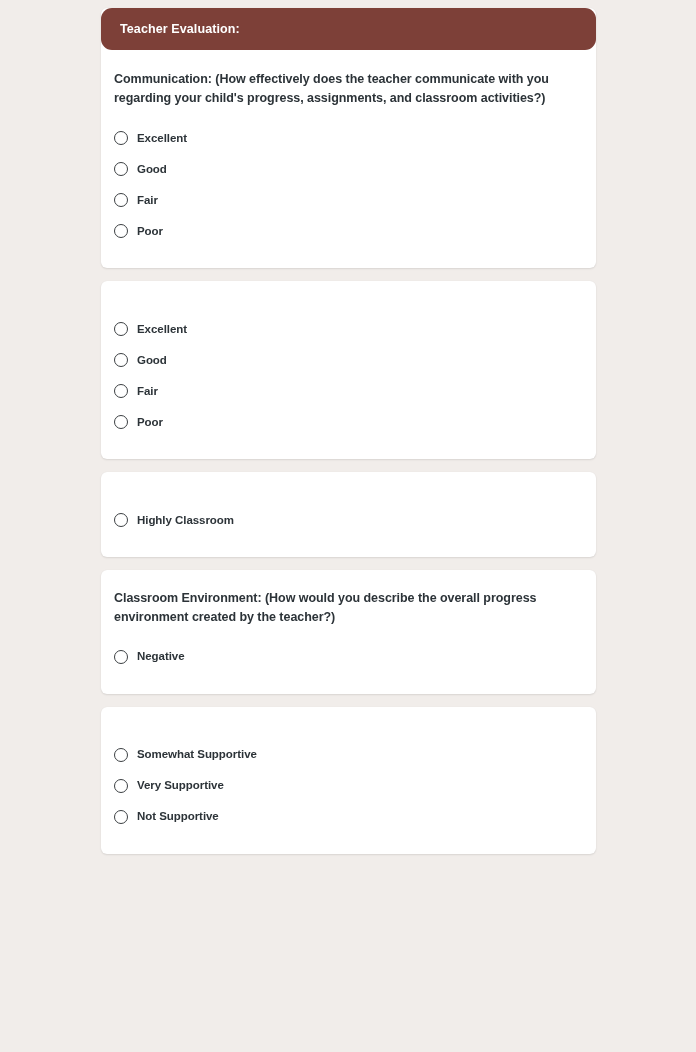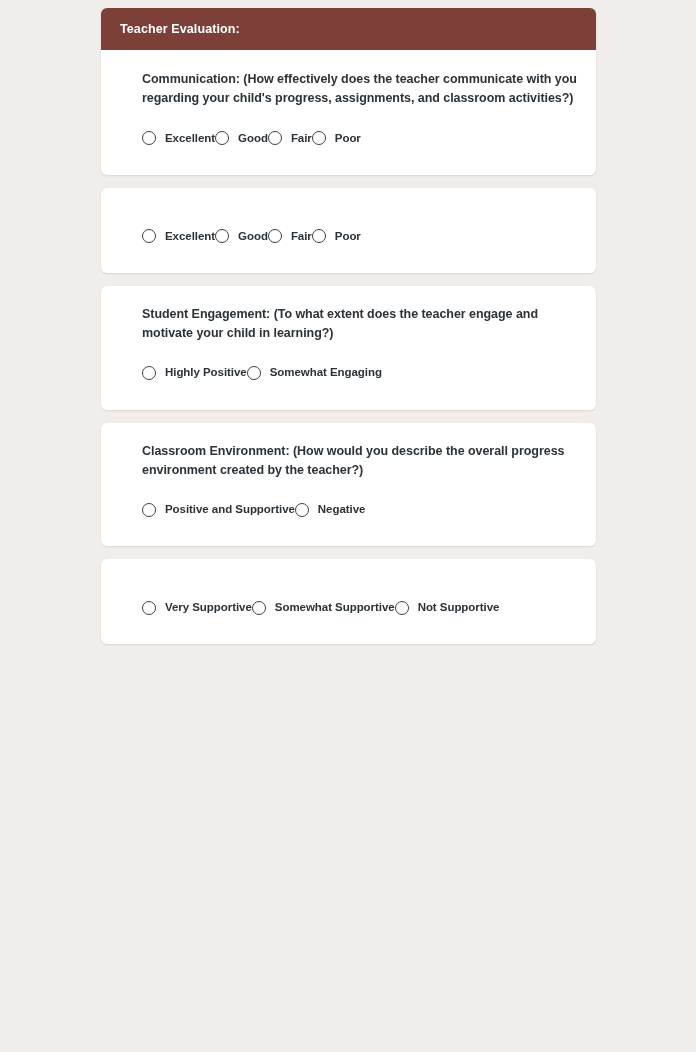--- a/index.html
+++ b/index.html
@@ -32,44 +32,44 @@
     width: 495px;
   }
 
   .card-header {
     background: #7d4038;
     color: #ffffff;
     font-size: 12.5px;
     font-weight: bold;
     letter-spacing: 0.1px;
     padding: 14px 19px 14px 19px;
+    border-radius: 11px;
   }
 
   .card-body {
     padding: 19px 19px 21px 13px;
-    margin-left: 28px;
   }
 
   .card.has-header .card-body {
     padding-top: 20px;
   }
 
   .question {
     font-size: 12.5px;
     font-weight: bold;
     color: #2c3338;
     line-height: 1.55;
     letter-spacing: -0.05px;
     max-width: 455px;
   }
 
   .options {
     margin-top: 14px;
     display: flex;
-    flex-direction: row;
+    flex-direction: column;
   }
 
   .option {
     display: flex;
     align-items: center;
     gap: 9px;
     height: 31px;
     cursor: pointer;
   }
 
@@ -139,60 +139,51 @@
         <label class="option">
           <span class="radio"></span>
           <span class="option-label">Poor</span>
         </label>
       </div>
     </div>
   </div>
 
   <div class="card">
     <div class="card-body">
-      <div class="question">Student Engagement: (To what extent does the teacher engage and motivate your child in learning?)</div>
       <div class="options">
         <label class="option">
           <span class="radio"></span>
-          <span class="option-label">Highly Positive</span>
-        </label>
-        <label class="option">
-          <span class="radio"></span>
-          <span class="option-label">Somewhat Engaging</span>
+          <span class="option-label">Highly Classroom</span>
         </label>
       </div>
     </div>
   </div>
 
   <div class="card">
     <div class="card-body">
       <div class="question">Classroom Environment: (How would you describe the overall progress environment created by the teacher?)</div>
       <div class="options">
-        <label class="option">
-          <span class="radio"></span>
-          <span class="option-label">Positive and Supportive</span>
-        </label>
         <label class="option">
           <span class="radio"></span>
           <span class="option-label">Negative</span>
         </label>
       </div>
     </div>
   </div>
 
   <div class="card">
     <div class="card-body">
       <div class="options">
         <label class="option">
           <span class="radio"></span>
-          <span class="option-label">Very Supportive</span>
+          <span class="option-label">Somewhat Supportive</span>
         </label>
         <label class="option">
           <span class="radio"></span>
-          <span class="option-label">Somewhat Supportive</span>
+          <span class="option-label">Very Supportive</span>
         </label>
         <label class="option">
           <span class="radio"></span>
           <span class="option-label">Not Supportive</span>
         </label>
       </div>
     </div>
   </div>
 
 </div>

